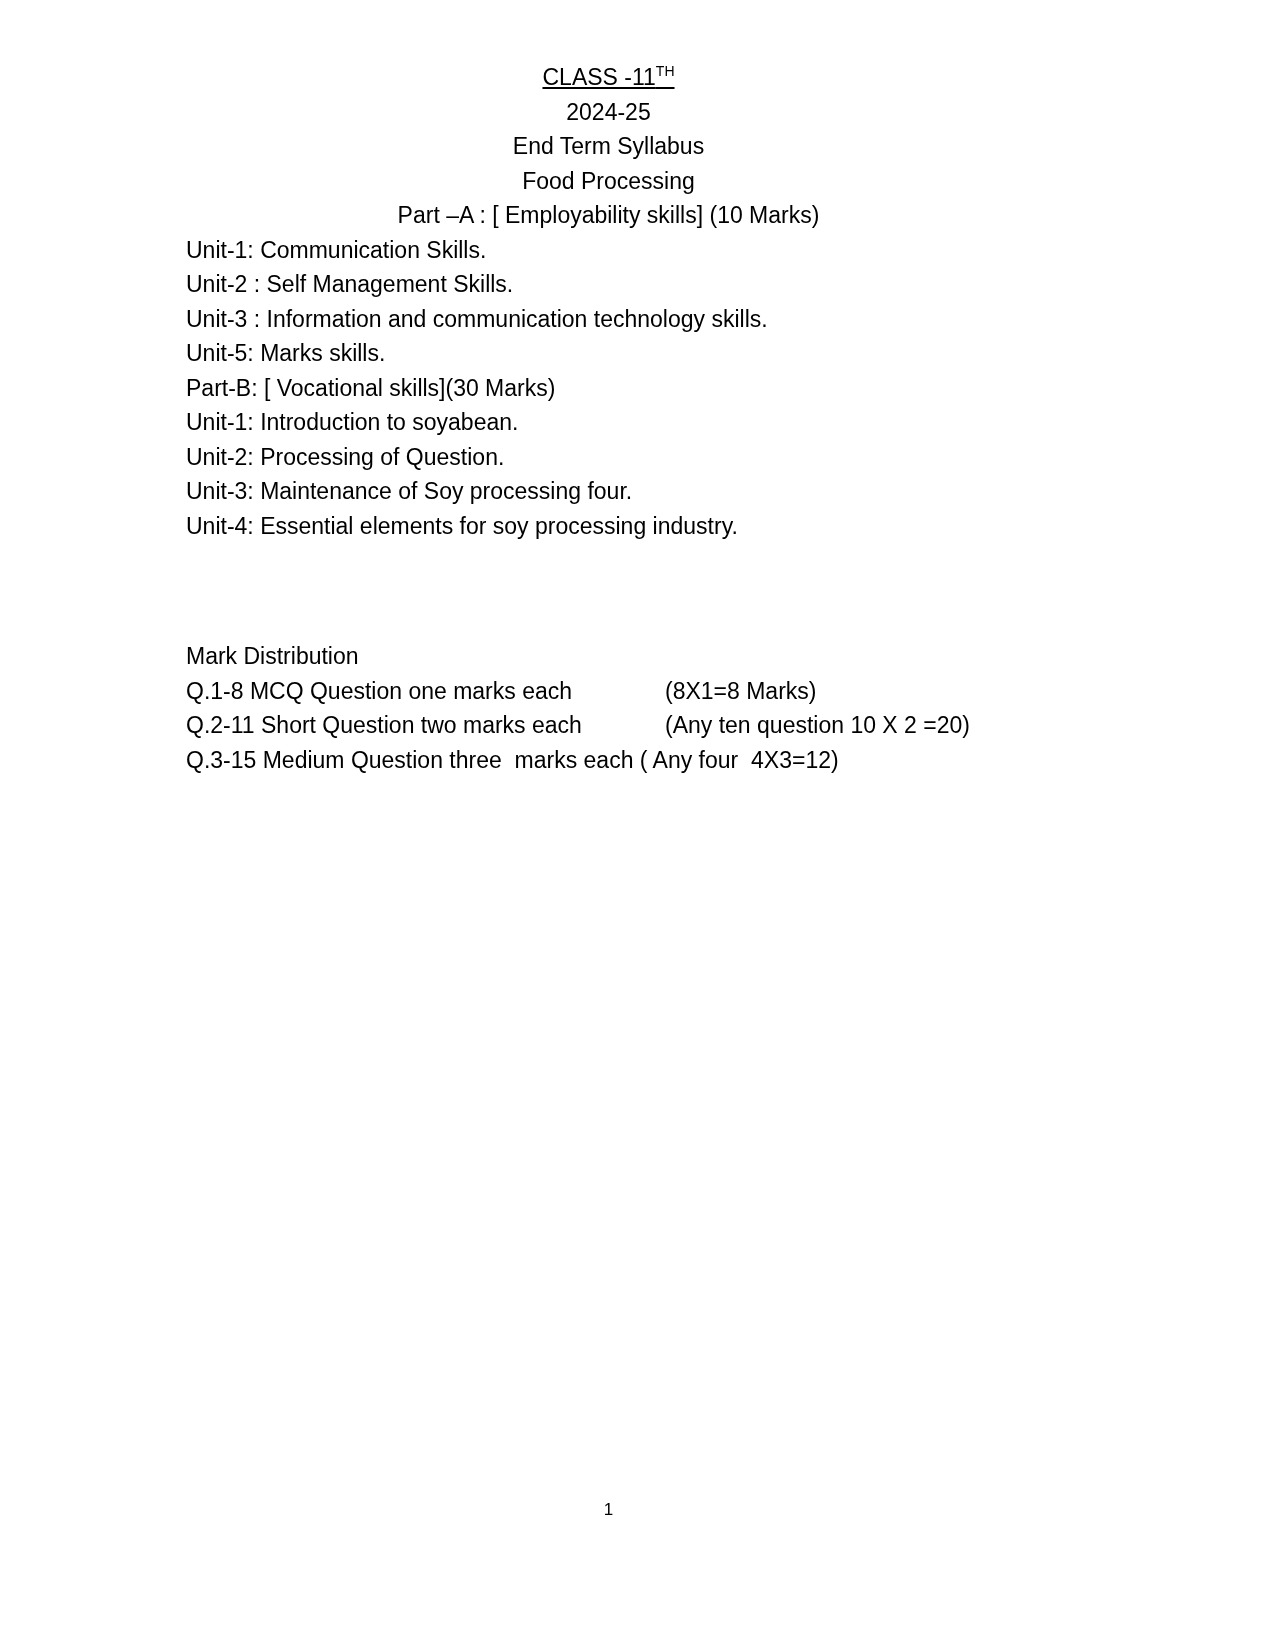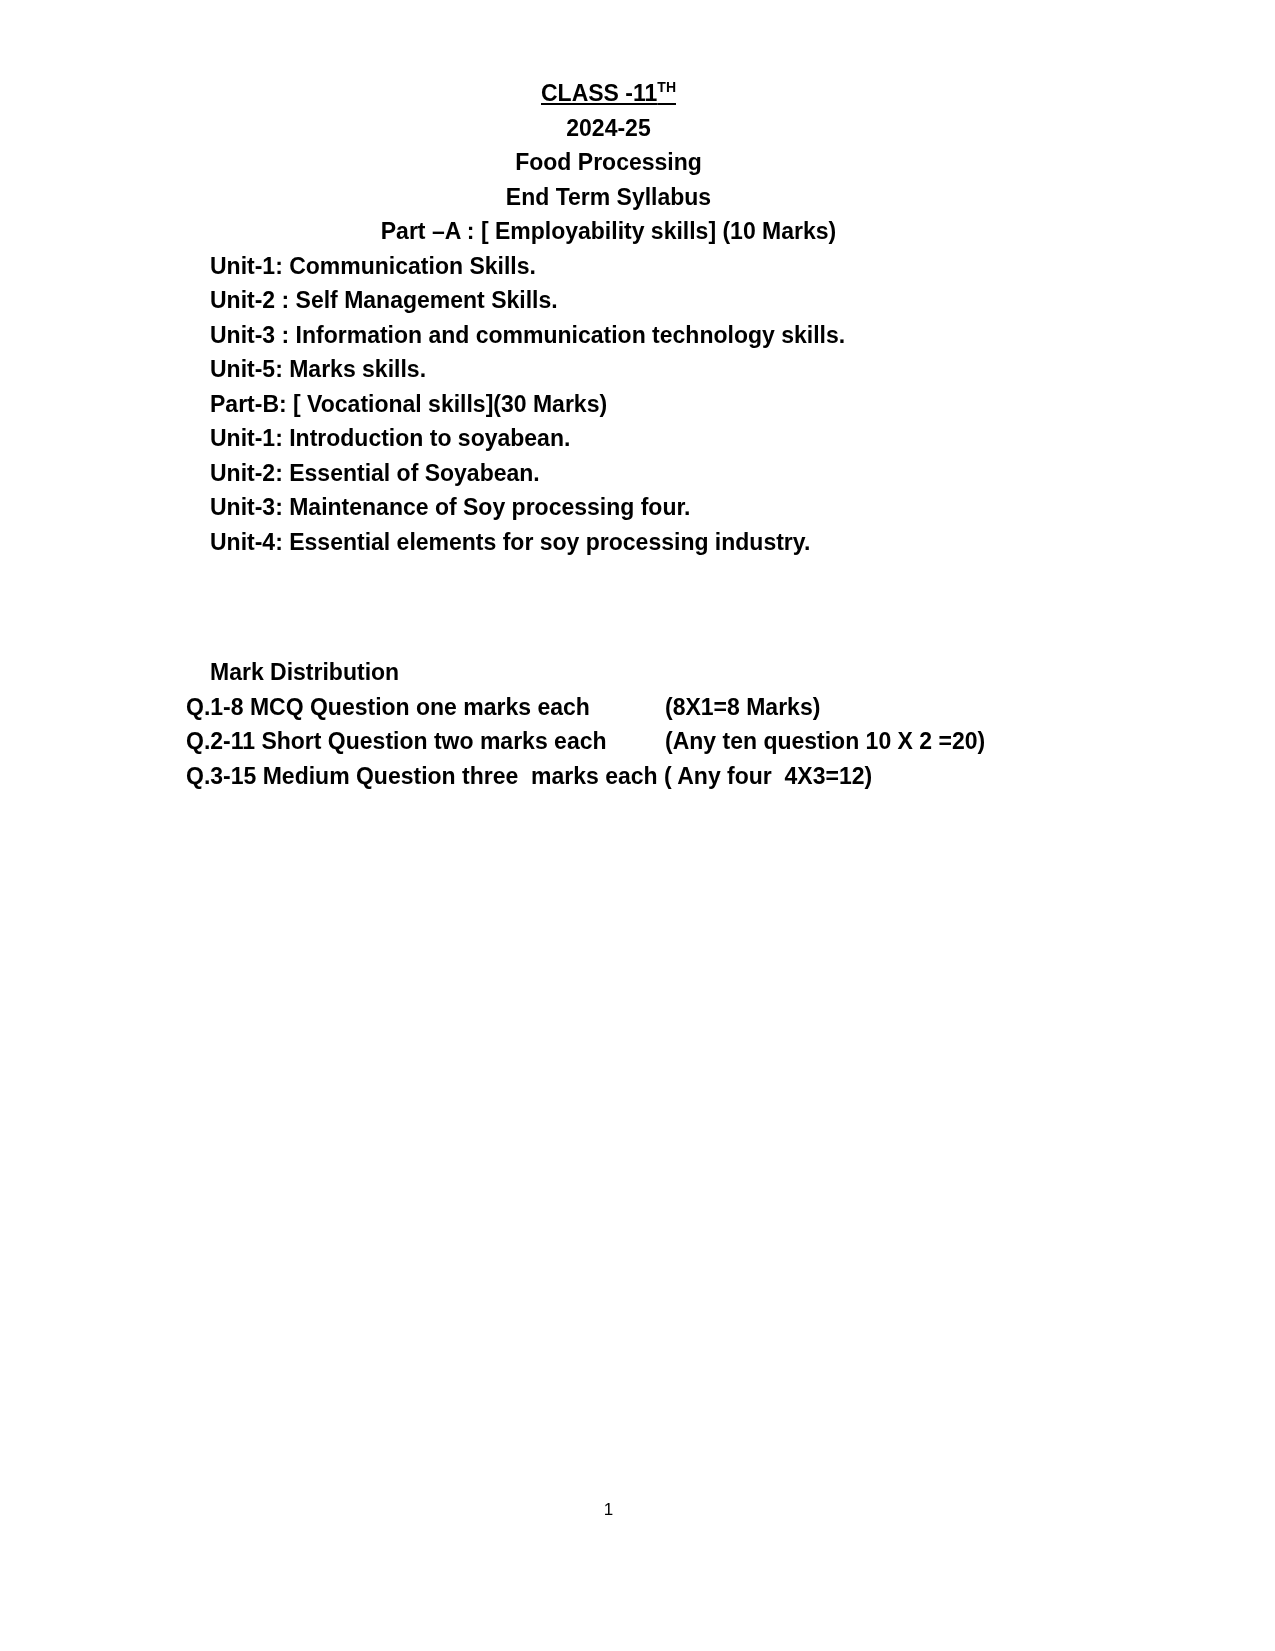--- a/index.html
+++ b/index.html
@@ -12,41 +12,40 @@
     width: 1275px;
     height: 1651px;
     background: #ffffff;
     font-family: "Liberation Sans", sans-serif;
     color: #000000;
     overflow: hidden;
   }
   .content {
     position: absolute;
     left: 186px;
-    top: 76px;
+    top: 60px;
     width: 845px;
     font-size: 23px;
-    font-weight: bold;
+    font-weight: normal;
     line-height: 34.5px;
   }
   .center {
     text-align: center;
   }
   .underline {
     text-decoration: underline;
   }
   .title-line sup {
     font-size: 14px;
     vertical-align: super;
     line-height: 0;
   }
   .line {
     text-align: left;
     white-space: pre-wrap;
-    margin-left: 24px;
   }
   .spacer {
     height: 96px;
   }
   .qrow {
     display: flex;
     flex-direction: row;
     align-items: center;
   }
   .q-left {
@@ -70,31 +69,31 @@
 <body>
 
 <div class="page">
   <div class="content">
 
     <div class="center title-line">
       <span class="underline"><span>CLASS -11</span><sup>TH</sup></span>
     </div>
 
     <div class="center">2024-25</div>
+    <div class="center">End Term Syllabus</div>
     <div class="center">Food Processing</div>
-    <div class="center">End Term Syllabus</div>
     <div class="center">Part –A : [ Employability skills] (10 Marks)</div>
 
     <div class="line">Unit-1: Communication Skills.</div>
     <div class="line">Unit-2 : Self Management Skills.</div>
     <div class="line">Unit-3 : Information and communication technology skills.</div>
     <div class="line">Unit-5: Marks skills.</div>
     <div class="line">Part-B: [ Vocational skills](30 Marks)</div>
     <div class="line">Unit-1: Introduction to soyabean.</div>
-    <div class="line">Unit-2: Essential of Soyabean.</div>
+    <div class="line">Unit-2: Processing of Question.</div>
     <div class="line">Unit-3: Maintenance of Soy processing four.</div>
     <div class="line">Unit-4: Essential elements for soy processing industry.</div>
 
     <div class="spacer"></div>
 
     <div class="line">Mark Distribution</div>
 
     <div class="qrow">
       <span class="q-left">Q.1-8 MCQ Question one marks each</span>
       <span class="q-right">(8X1=8 Marks)</span>

